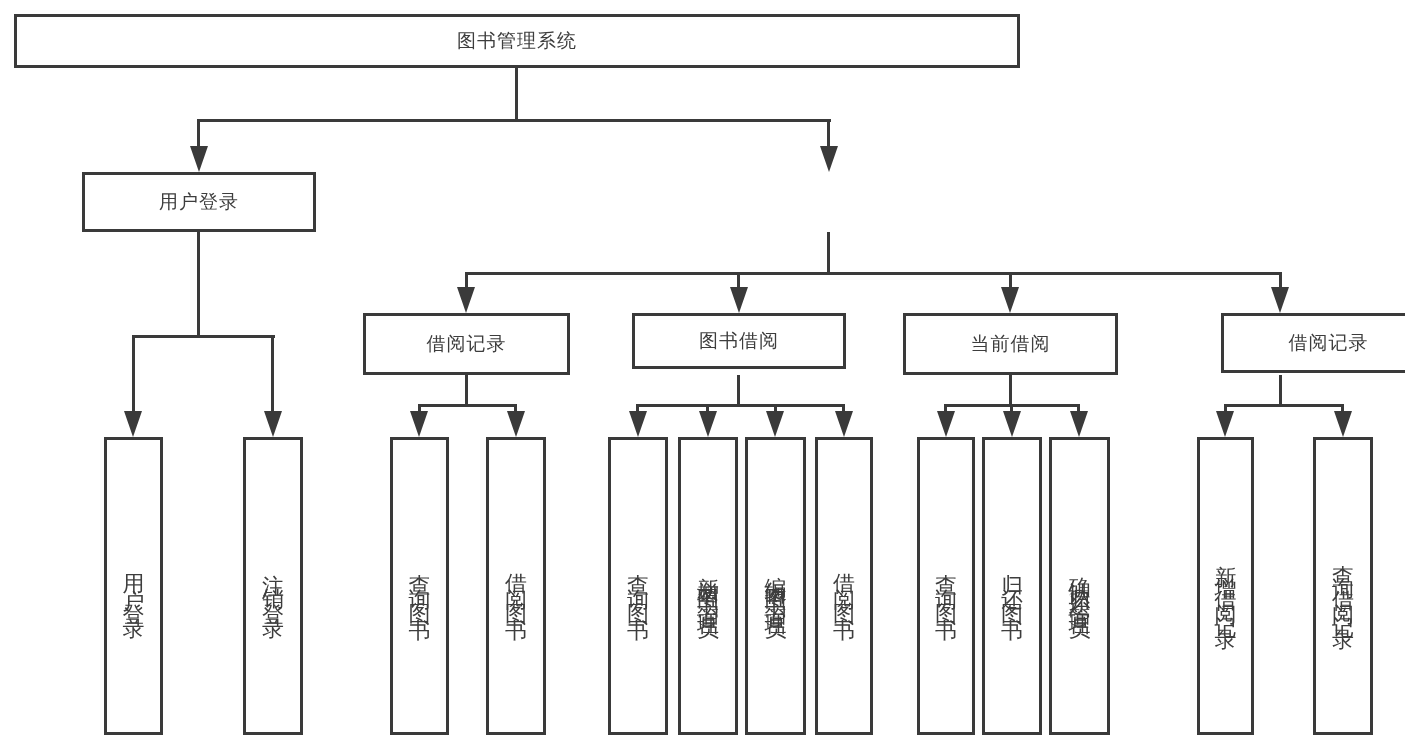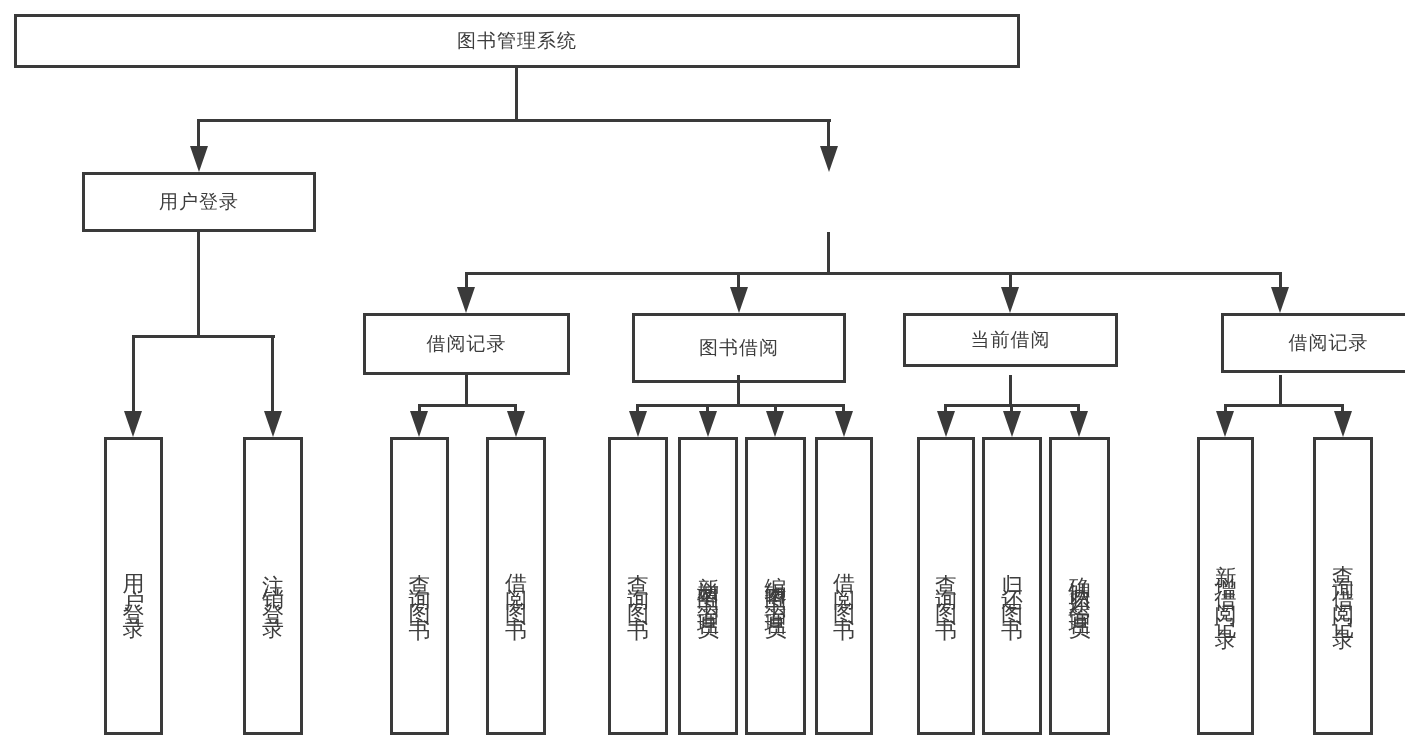--- a/index.html
+++ b/index.html
@@ -66,24 +66,24 @@
   <div class="vl" style="left:737px;top:272px;height:20px"></div>
   <div class="ar" style="left:730px;top:287px"></div>
   <div class="vl" style="left:1009px;top:272px;height:20px"></div>
   <div class="ar" style="left:1001px;top:287px"></div>
   <div class="vl" style="left:1279px;top:272px;height:20px"></div>
   <div class="ar" style="left:1271px;top:287px"></div>
 
   <div class="box h" style="left:363px;top:313px;width:207px;height:62px">
     <span class="label">借阅记录</span>
   </div>
-  <div class="box h" style="left:632px;top:313px;width:214px;height:70px">
+  <div class="box h" style="left:632px;top:313px;width:214px;height:56px">
     <span class="label">图书借阅</span>
   </div>
-  <div class="box h" style="left:903px;top:313px;width:215px;height:54px">
+  <div class="box h" style="left:903px;top:313px;width:215px;height:62px">
     <span class="label">当前借阅</span>
   </div>
   <div class="box h" style="left:1221px;top:313px;width:215px;height:60px">
     <span class="label">借阅记录</span>
   </div>
 
   <div class="vl" style="left:465px;top:375px;height:31px"></div>
   <div class="hl" style="left:418px;top:404px;width:99px"></div>
   <div class="vl" style="left:418px;top:404px;height:11px"></div>
   <div class="ar" style="left:410px;top:411px"></div>

